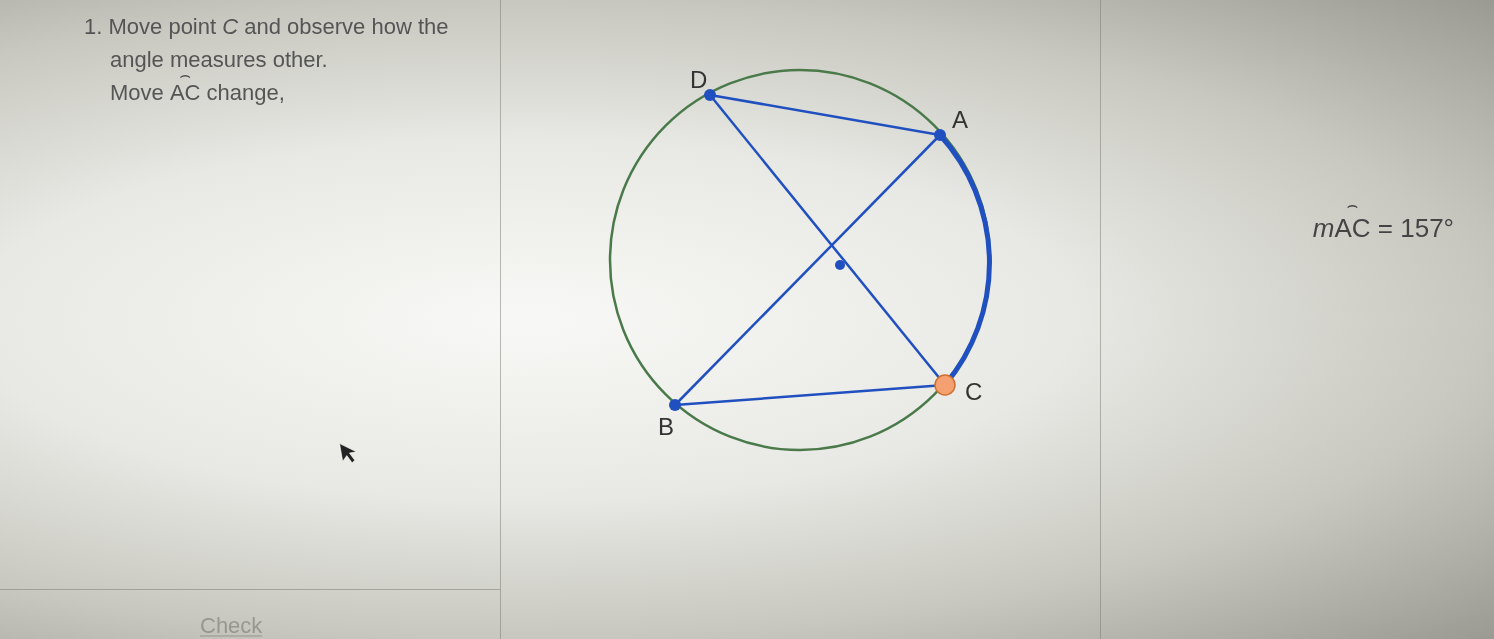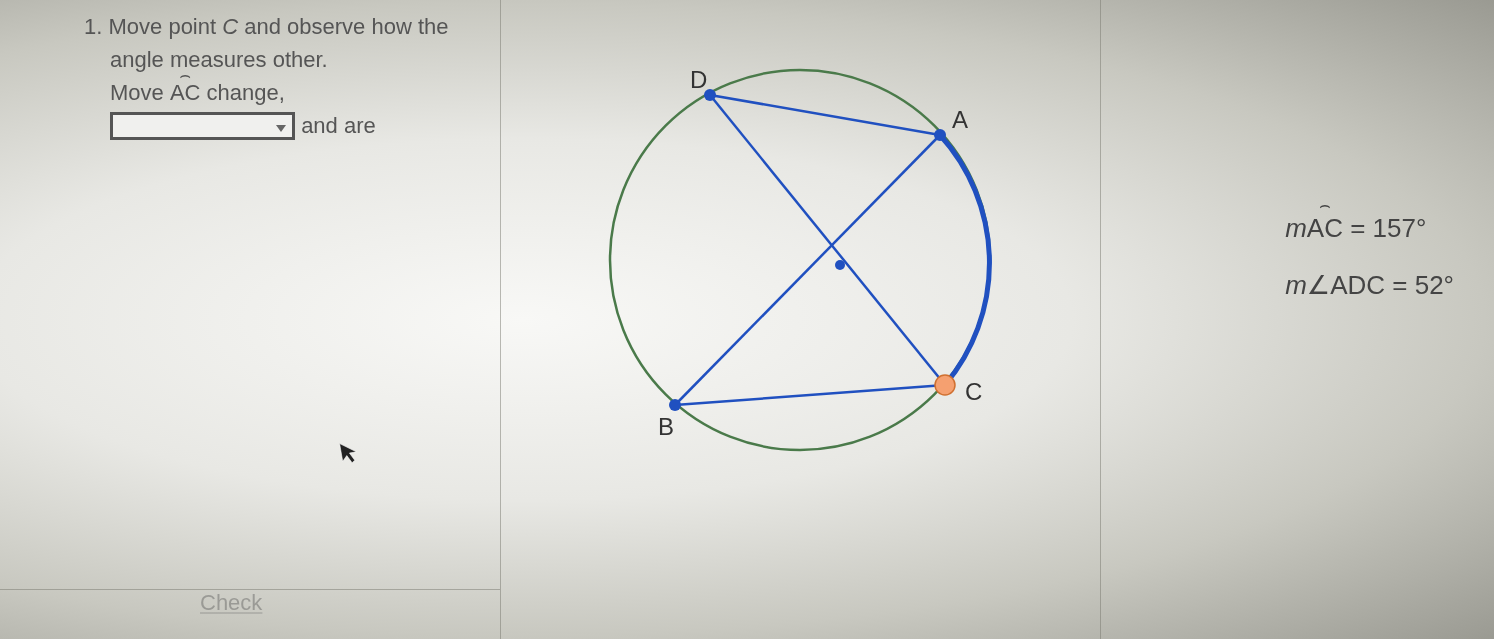--- a/index.html
+++ b/index.html
@@ -88,21 +88,21 @@
       transform: rotate(-10deg);
     }
     .check-row {
       position: absolute;
       left: 0;
       bottom: 0;
       height: 50px;
       border-top: 1px solid rgba(120,120,110,0.5);
       width: 500px;
       display: flex;
-      align-items: flex-start;
+      align-items: flex-end;
       padding-left: 200px;
     }
     .check-btn {
       font-size: 22px;
       color: rgba(80,80,80,0.4);
       text-decoration: underline;
       text-decoration-color: rgba(80,80,80,0.2);
       cursor: default;
       border: none;
       background: none;
@@ -122,24 +122,20 @@
 <div class="left-panel">
   <div>
     <span class="q-number">1.</span>
     <span>Move point </span><span class="italic">C</span><span> and observe how the</span>
   </div>
   <div style="padding-left:26px">
     <span>angle measures other.</span>
   </div>
   <div style="padding-left:26px">
     <span>Move </span><span class="arc-over">AC</span><span> change,</span>
-  </div>
-  <div style="padding-left:26px">
-    <span class="dropdown dd1"></span>
-    <span>and are</span>
   </div>
 </div>
 
 <div class="cursor">
   <svg width="20" height="26" viewBox="0 0 20 26">
     <path d="M2 2 L2 20 L7 15 L11 23 L14 21 L10 13 L17 13 Z" fill="#222" stroke="#fff" stroke-width="0.5"></path>
   </svg>
 </div>
 
 <div class="diagram">
@@ -164,20 +160,17 @@
     <text x="372" y="88" class="pt-label">A</text>
     <text x="78" y="395" class="pt-label">B</text>
     <text x="385" y="360" class="pt-label">C</text>
   </svg>
 </div>
 
 <div class="measures">
   <div>
     <span class="italic">m</span><span class="arc-over">AC</span><span> = 157°</span>
   </div>
-  <div>
-    <span class="italic">m</span><span class="angle">∠</span><span>ADC</span><span> = 52°</span>
-  </div>
 </div>
 
 <div class="check-row">
   <button class="check-btn">Check</button>
 </div>
 
 </body></html>

